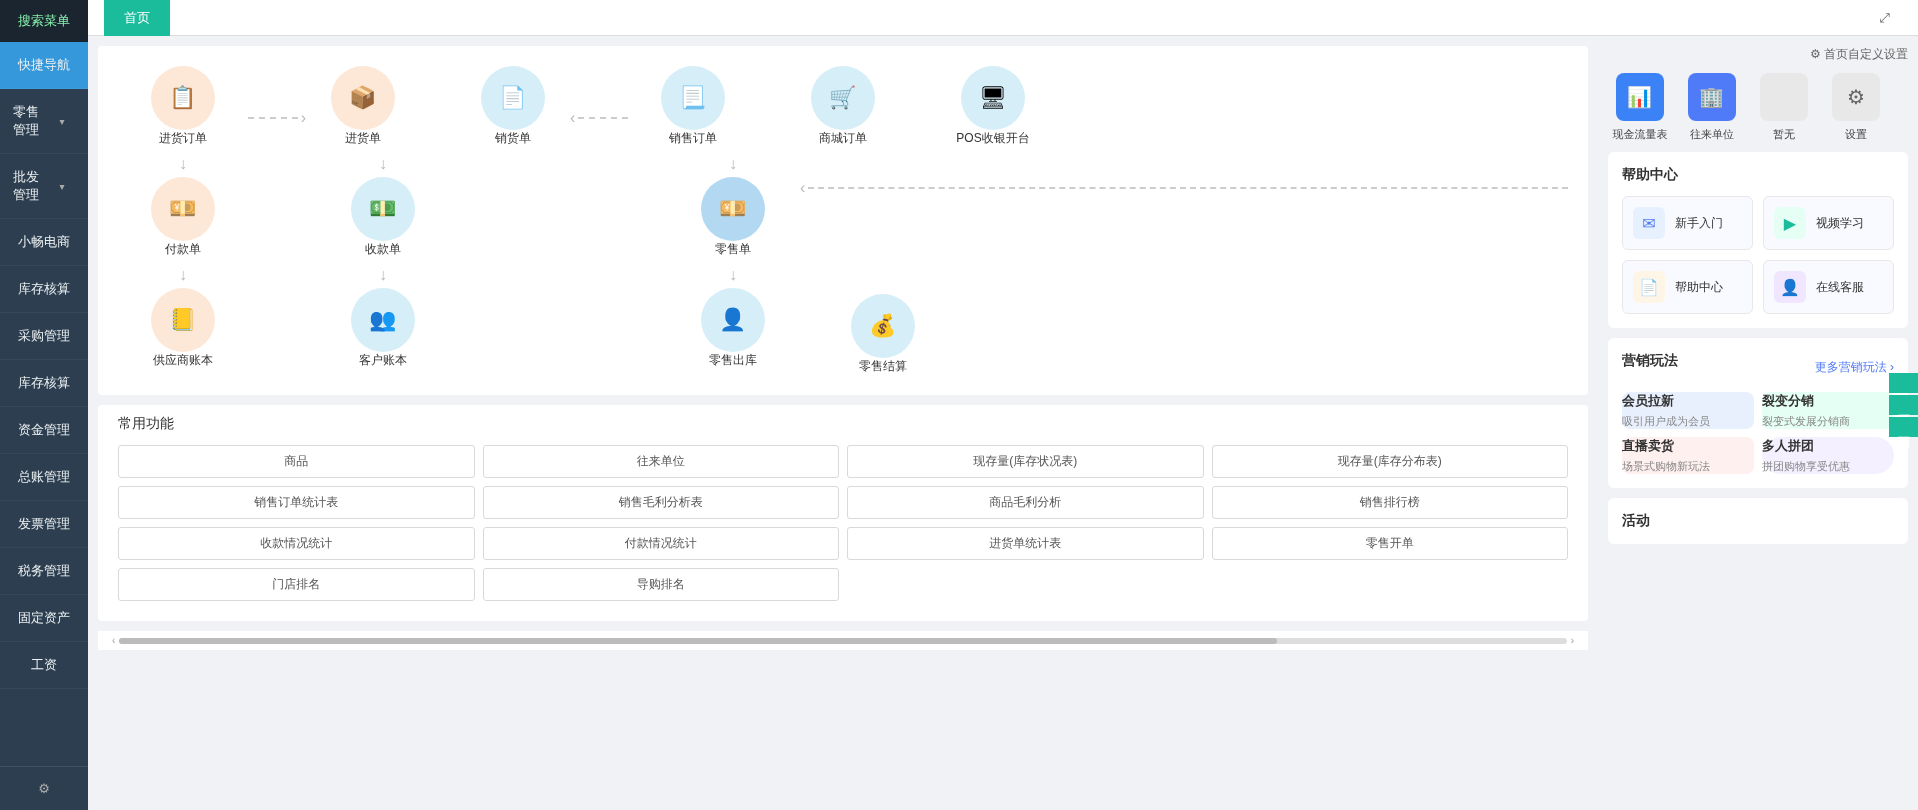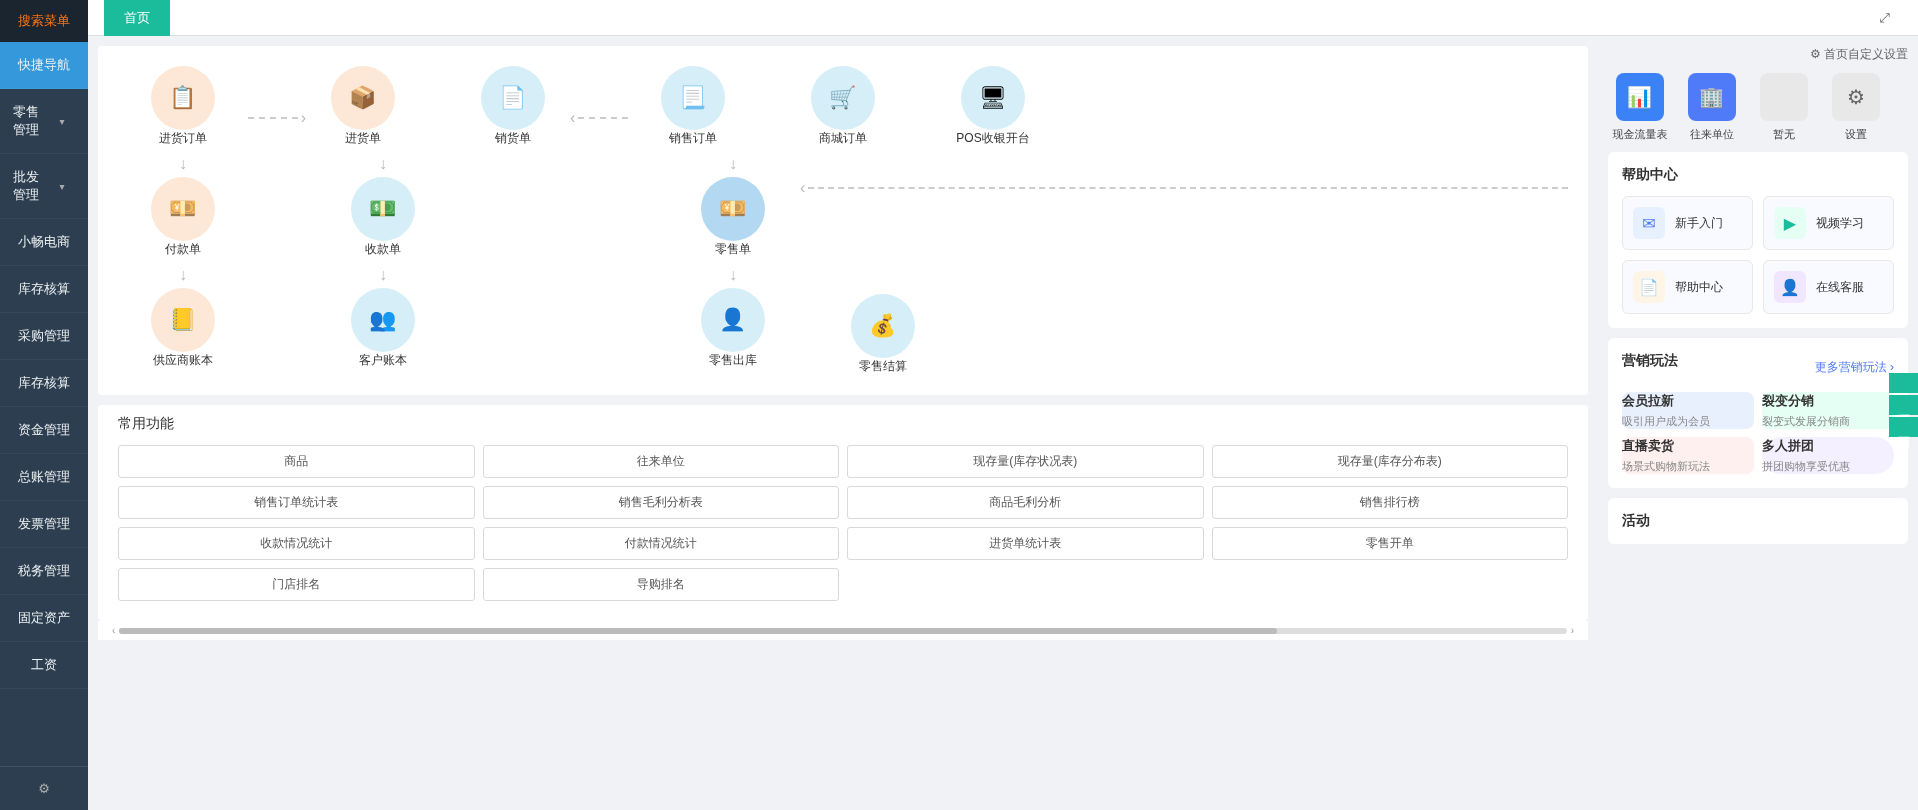--- a/index.html
+++ b/index.html
@@ -10,21 +10,21 @@
       width: 88px;
       background: #2c3e50;
       display: flex;
       flex-direction: column;
       flex-shrink: 0;
       height: 100%;
       overflow-y: auto;
     }
     .sidebar-search {
       background: #1a252f;
-      color: #f97316;
+      color: #86efac;
       padding: 12px 8px;
       text-align: center;
       font-size: 13px;
       cursor: pointer;
     }
     .sidebar-item {
       color: #ecf0f1;
       padding: 14px 8px;
       text-align: center;
       font-size: 13px;
@@ -122,21 +122,21 @@
     .flow-label {
       font-size: 12px;
       color: #333;
       text-align: center;
     }
 
     
     .common-func {
       padding: 10px 20px 20px;
       background: #fff;
-      margin: 0 10px 0;
+      margin: 0 10px 10px;
       border-radius: 4px;
     }
     .common-func-title {
       font-size: 14px;
       color: #333;
       margin-bottom: 12px;
     }
     .func-grid {
       display: grid;
       grid-template-columns: repeat(4, 1fr);

